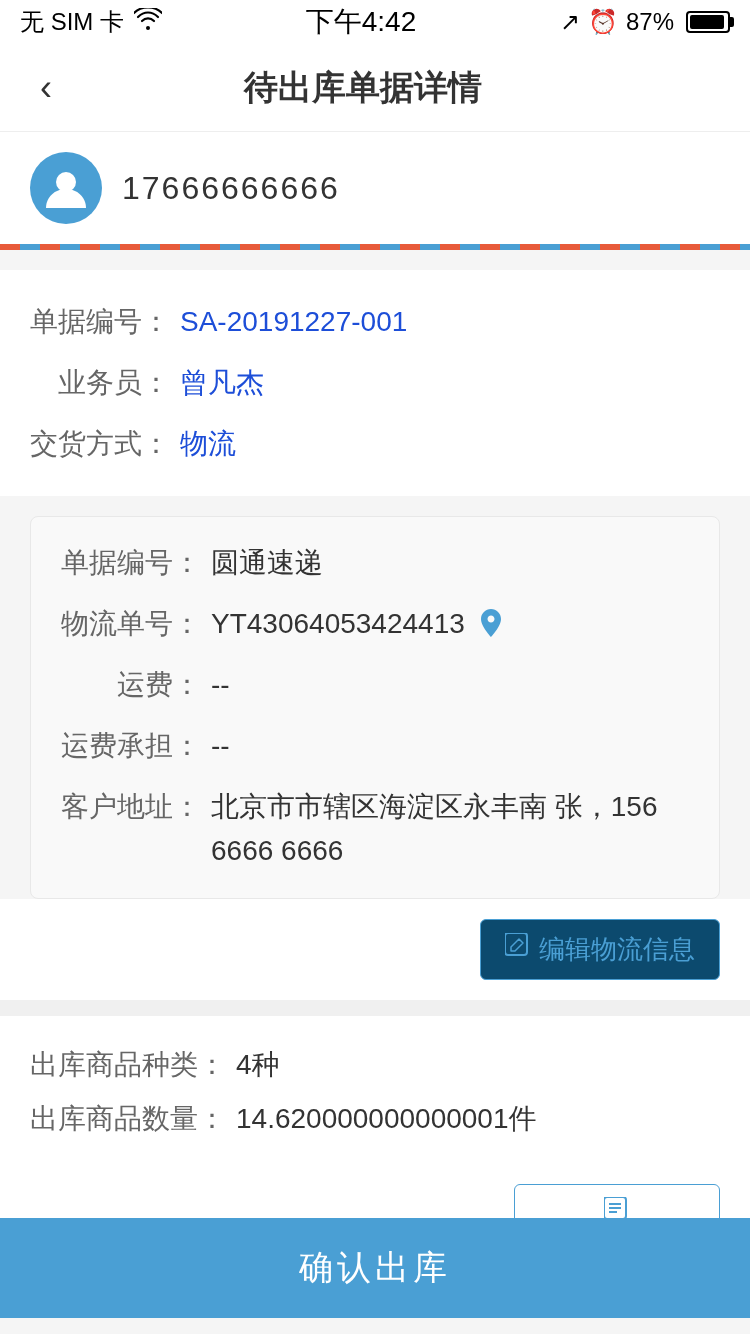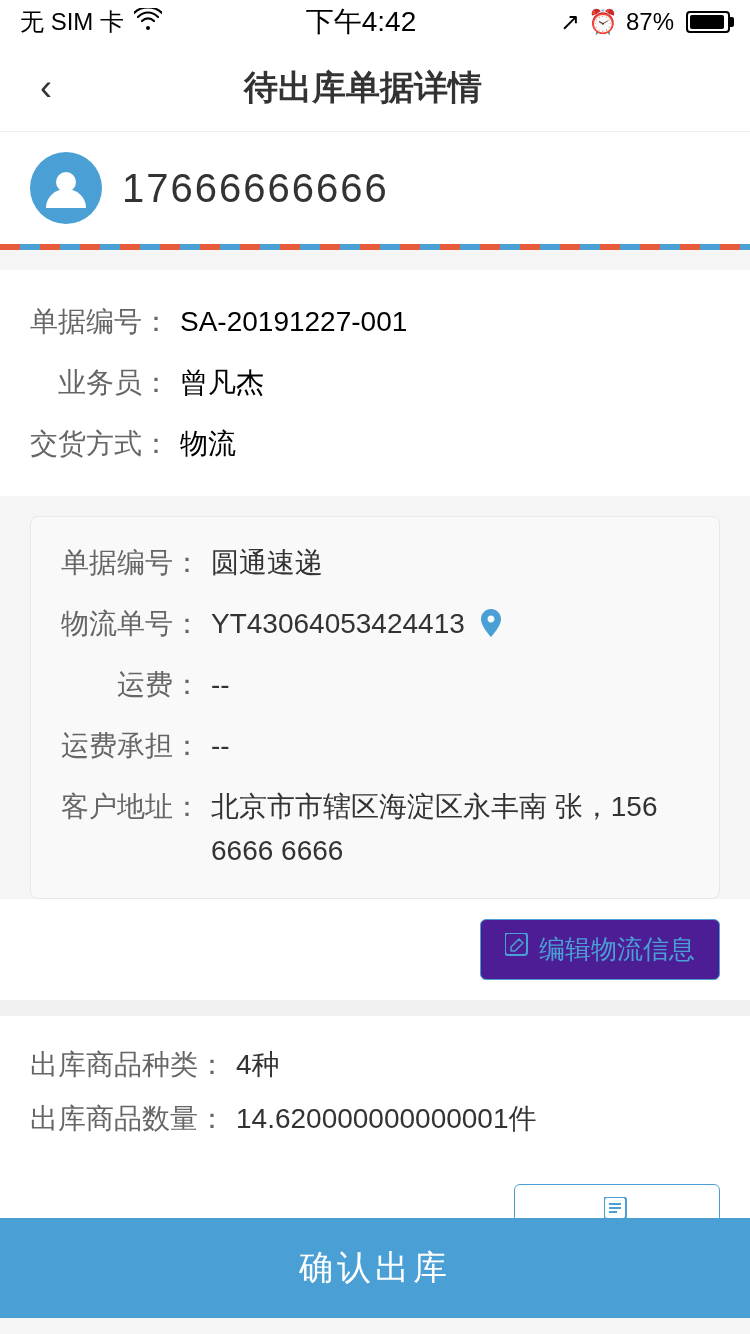--- a/index.html
+++ b/index.html
@@ -107,21 +107,21 @@
       width: 72px;
       height: 72px;
       border-radius: 50%;
       background: #4a9fd4;
       display: flex;
       align-items: center;
       justify-content: center;
     }
     .user-avatar svg { width: 48px; height: 48px; fill: #fff; }
     .user-phone {
-      font-size: 40px;
+      font-size: 32px;
       font-weight: 500;
       color: #333;
       letter-spacing: 2px;
     }
 
     
     .info-section {
       background: #fff;
       margin-top: 20px;
       padding: 30px 30px;
@@ -134,21 +134,21 @@
       line-height: 1.6;
     }
     .info-row:last-child { margin-bottom: 0; }
     .info-label {
       color: #666;
       min-width: 140px;
       text-align: right;
       flex-shrink: 0;
     }
     .info-value {
-      color: #000000;
+      color: #1d4ed8;
       margin-left: 10px;
       flex: 1;
     }
 
     
     .logistics-card {
       background: #f9f9f9;
       border: 1px solid #e8e8e8;
       border-radius: 8px;
       margin: 20px 30px 0 30px;
@@ -187,21 +187,21 @@
     
     .edit-btn-container {
       background: #fff;
       padding: 20px 30px;
       display: flex;
       justify-content: flex-end;
     }
     .edit-btn {
       border: 1px solid #4a9fd4;
       color: #4a9fd4;
-      background: #4c1d95;
+      background: #0c4a6e;
       border-radius: 6px;
       padding: 12px 24px;
       font-size: 26px;
       display: flex;
       align-items: center;
       gap: 8px;
       cursor: pointer;
       justify-content: center;
     }
 

